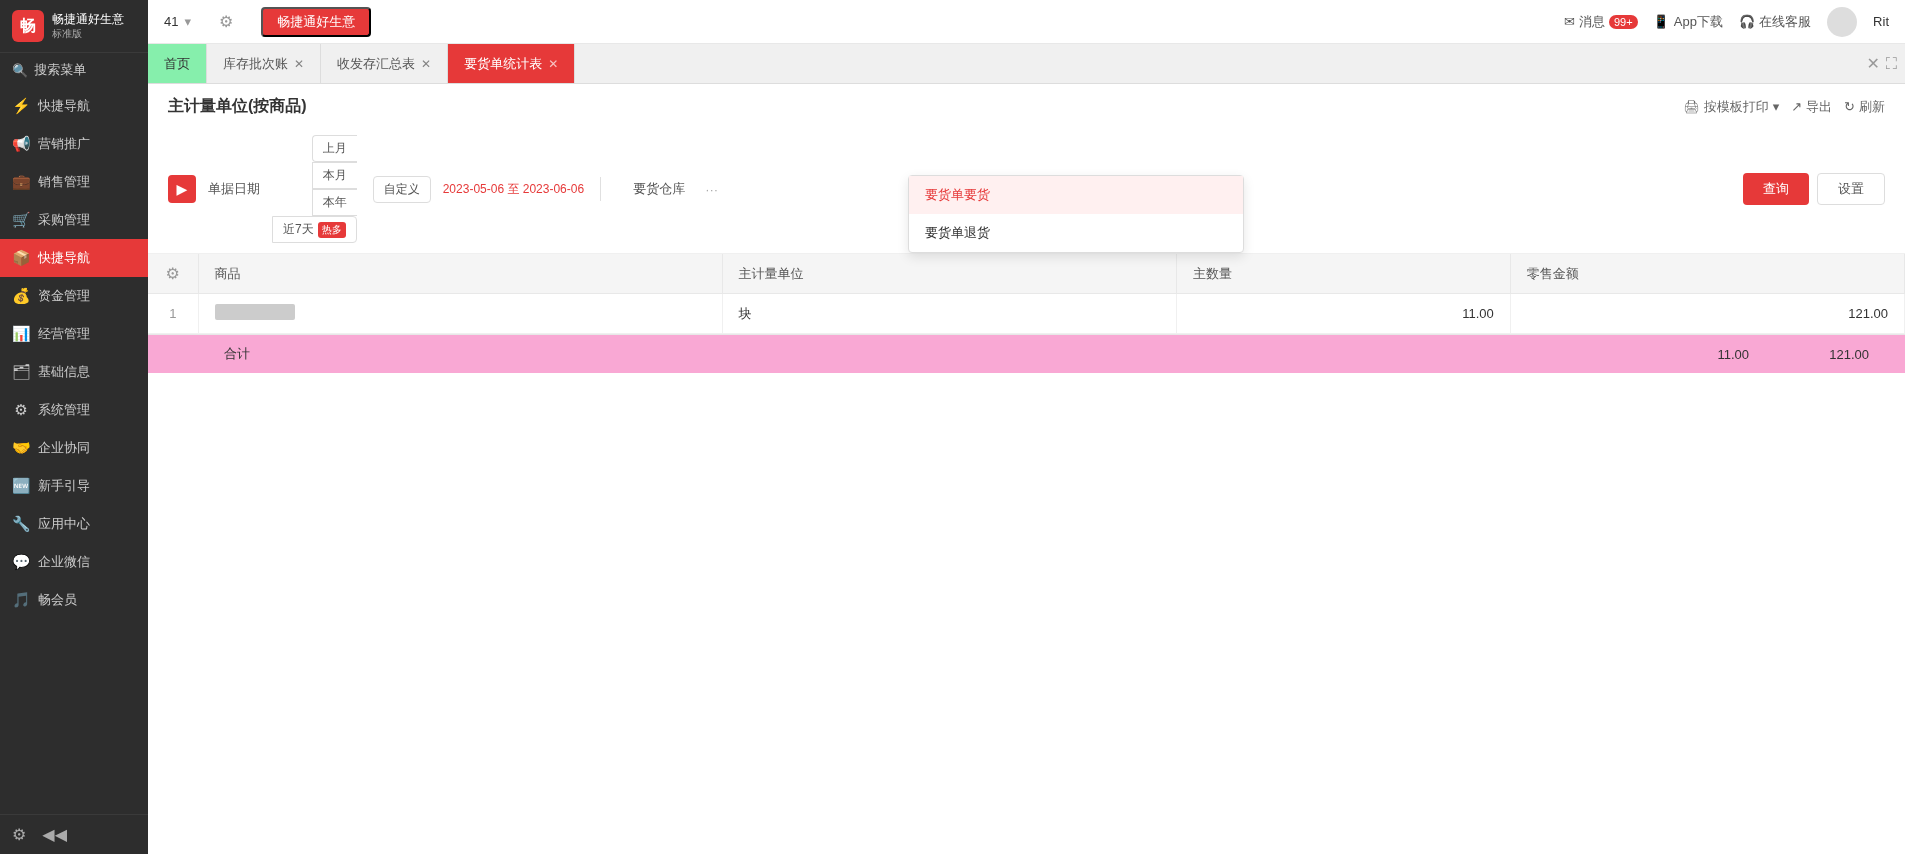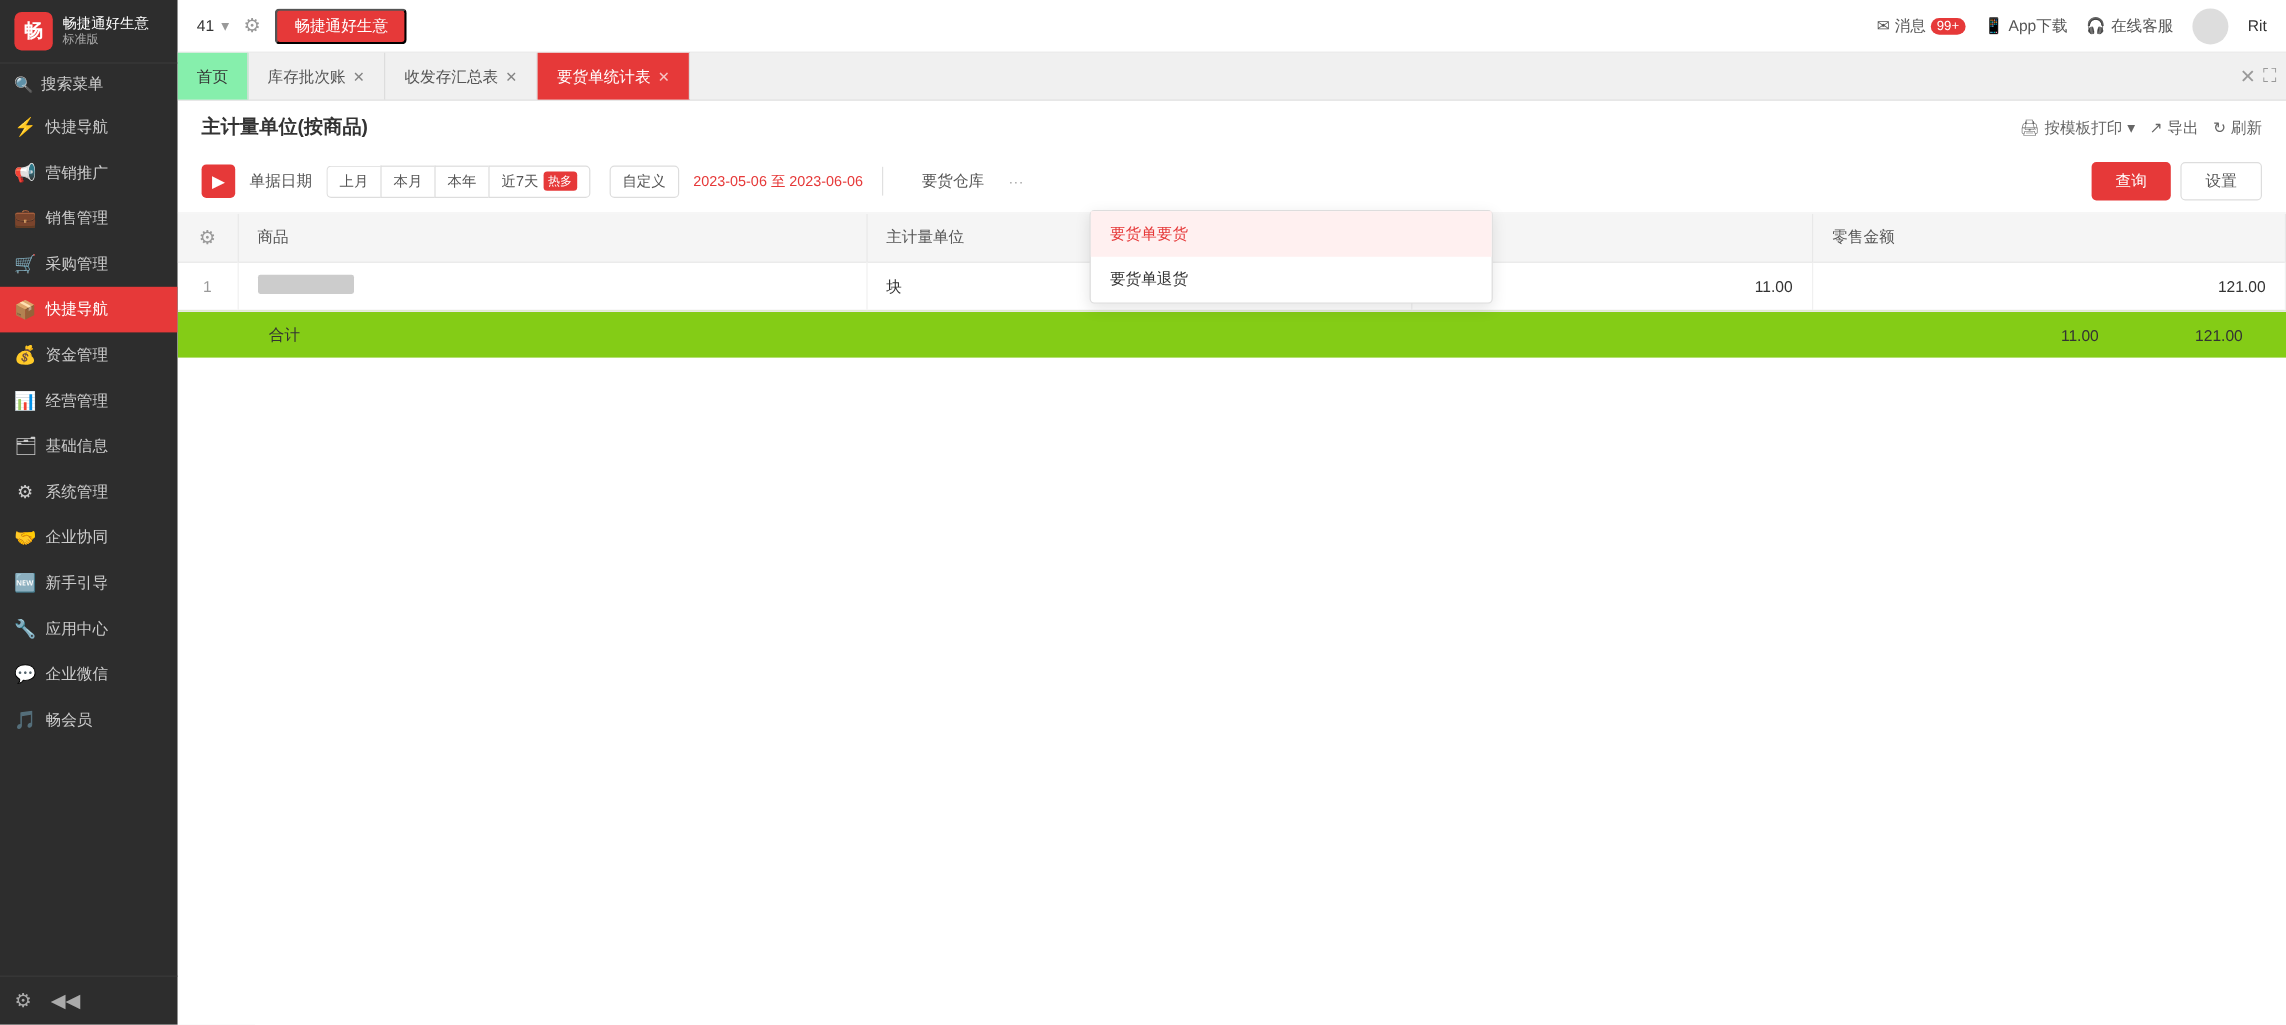--- a/index.html
+++ b/index.html
@@ -81,21 +81,21 @@
     .top-header {
       height: 44px;
       background: #fff;
       border-bottom: 1px solid #e8e8e8;
       display: flex;
       align-items: center;
       justify-content: space-between;
       padding: 0 16px;
       flex-shrink: 0;
     }
-    .header-left { display: flex; align-items: center; gap: 12px; }
+    .header-left { display: flex; align-items: center; gap: 28px; }
     .header-store {
       display: flex;
       align-items: center;
       gap: 6px;
       color: #333;
       font-size: 13px;
       cursor: pointer;
     }
     .header-store .chevron { color: #999; }
     .header-gear { color: #999; cursor: pointer; font-size: 16px; }
@@ -205,21 +205,21 @@
       background: #e63939;
       color: #fff;
       display: flex;
       align-items: center;
       justify-content: center;
       border-radius: 4px;
       cursor: pointer;
       font-size: 14px;
     }
     .filter-label { color: #555; font-size: 13px; }
-    .filter-date-options { display: flex; align-items: flex-end; gap: 0; }
+    .filter-date-options { display: flex; align-items: flex-end; gap: 0; flex-direction: column; }
     .date-option {
       padding: 4px 10px;
       border: 1px solid #ddd;
       border-right: none;
       cursor: pointer;
       font-size: 12px;
       color: #555;
       background: #fff;
     }
     .date-option:first-child { border-radius: 4px 0 0 4px; }
@@ -339,21 +339,21 @@
     .text-right { text-align: right; }
     .blurred-text {
       background: #ddd;
       color: transparent;
       border-radius: 2px;
       user-select: none;
     }
 
     
     .table-footer {
-      background: #84cc16;
+      background: #f9a8d4;
       border-top: 1px solid #e8e8e8;
       padding: 10px 16px;
       display: flex;
       align-items: center;
       font-size: 13px;
       color: #333;
     }
     .footer-label { margin-right: auto; padding-left: 60px; }
     .footer-cell { width: 120px; text-align: right; padding-right: 20px; }
 

